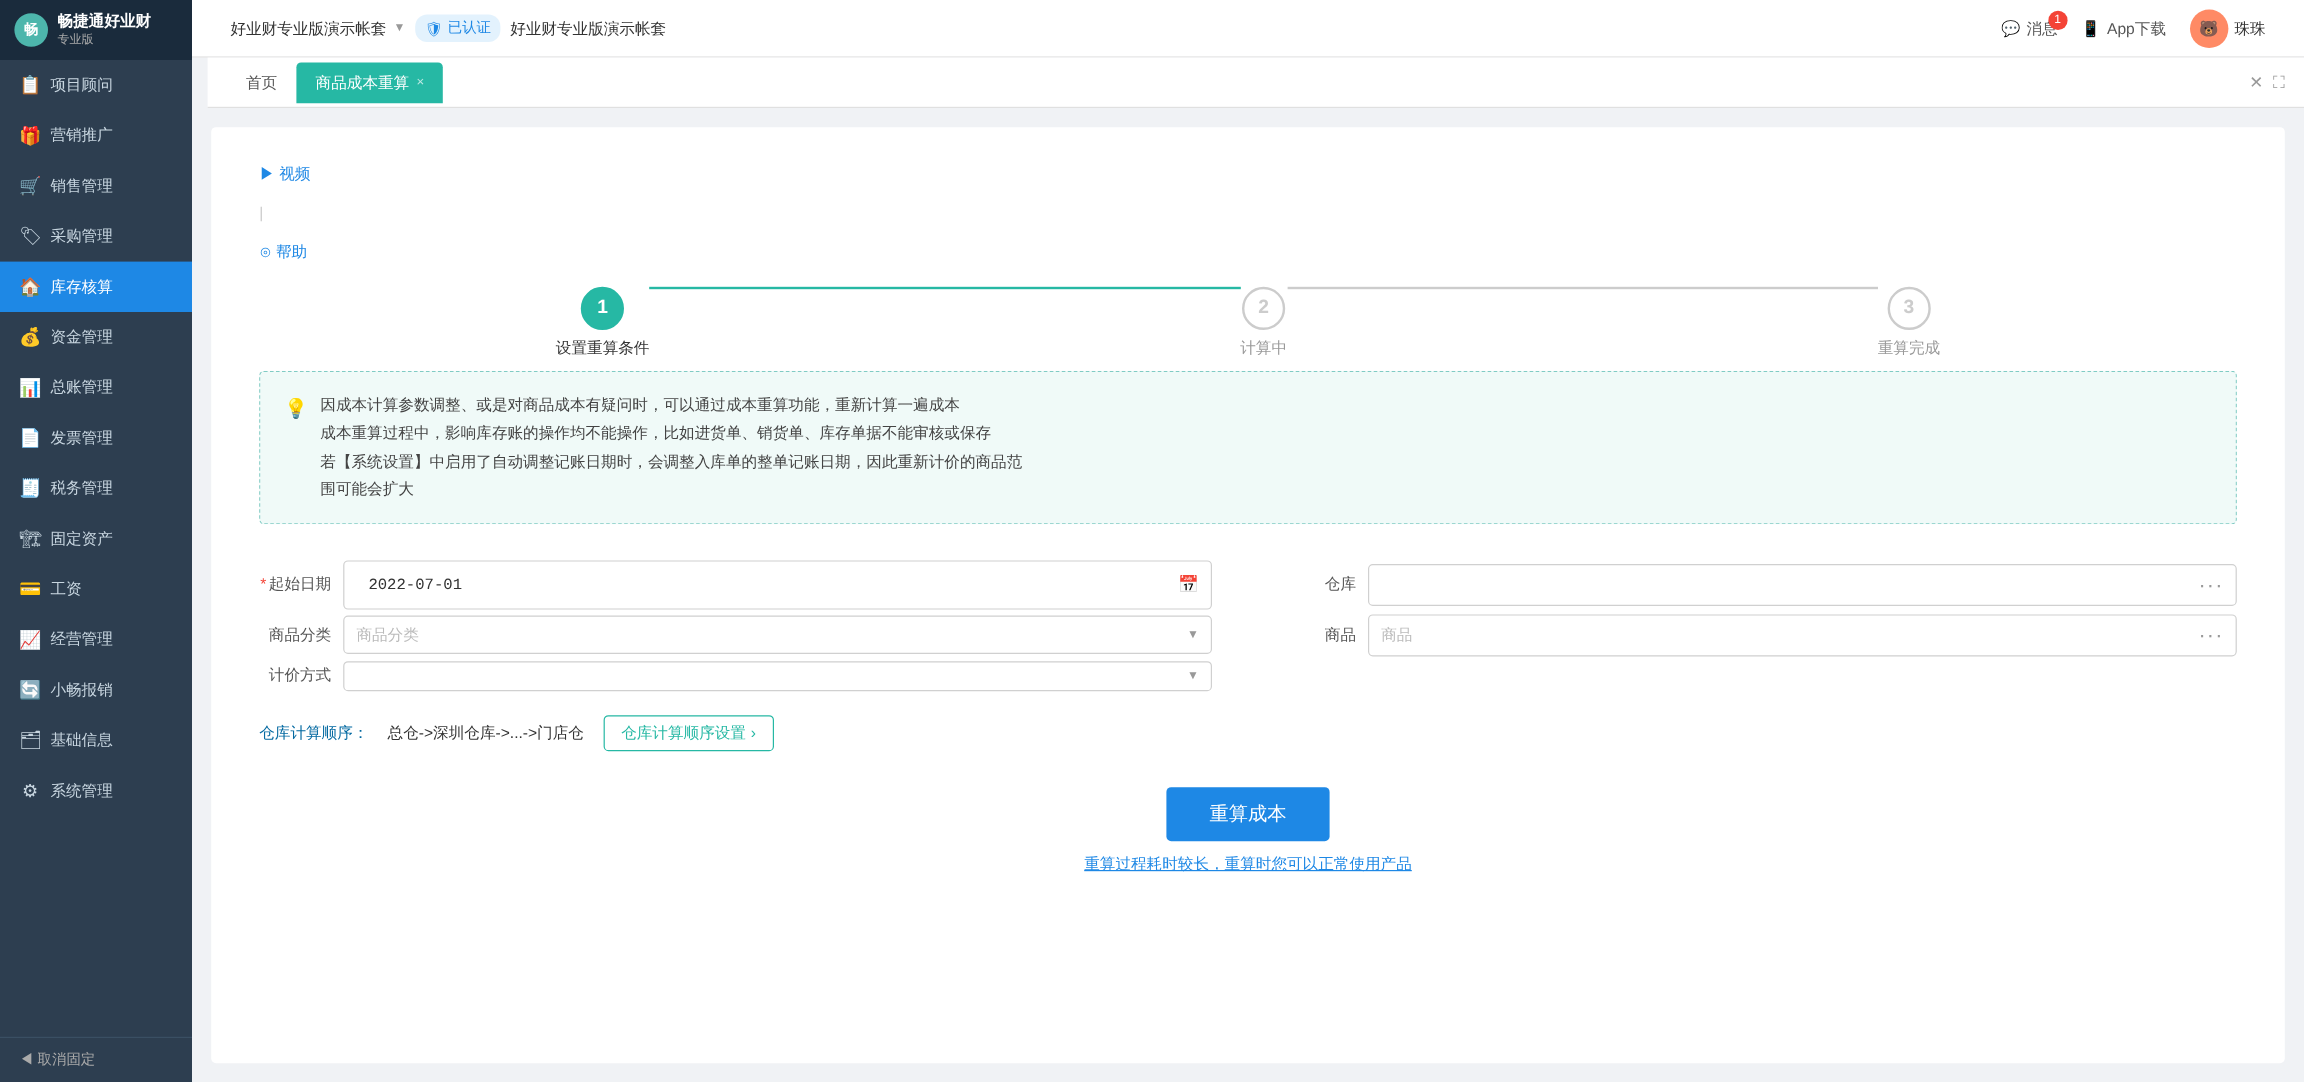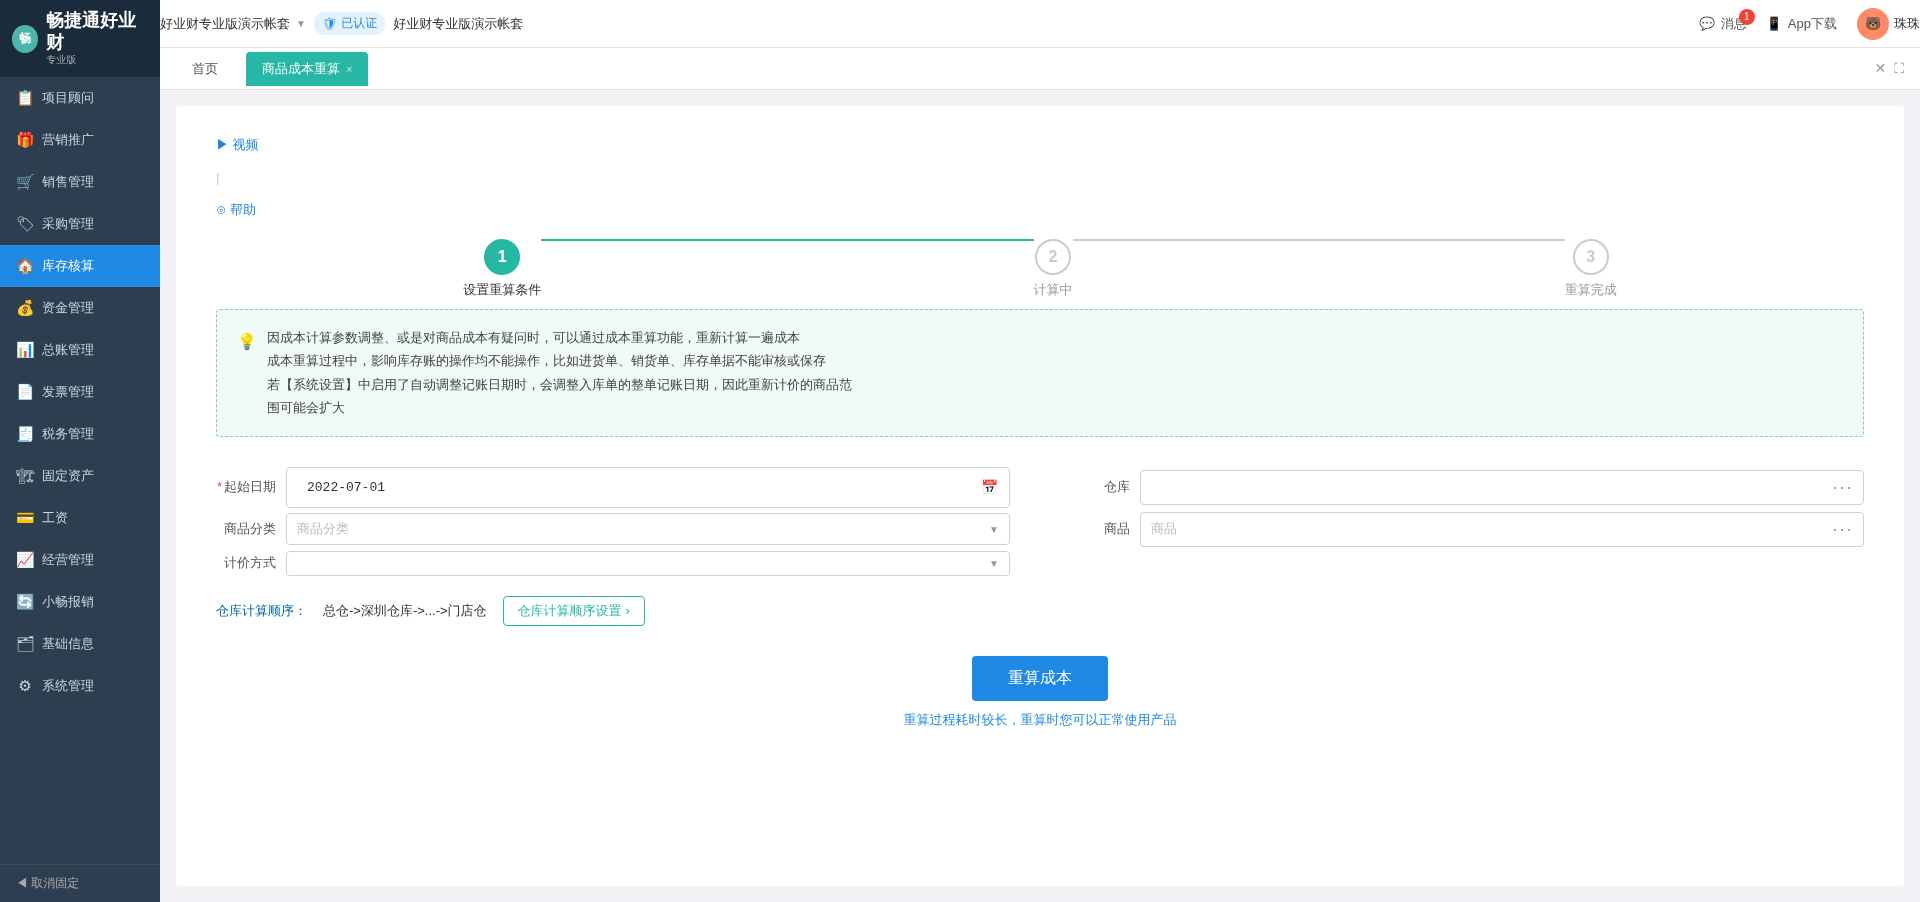--- a/index.html
+++ b/index.html
@@ -24,21 +24,21 @@
       gap: 8px;
     }
     .sidebar-logo-icon {
       width: 28px; height: 28px;
       background: #4db6ac;
       border-radius: 50%;
       display: flex; align-items: center; justify-content: center;
       font-size: 12px; color: #fff; font-weight: bold;
     }
     .sidebar-title-block { display: flex; flex-direction: column; }
-    .sidebar-app-name { font-size: 18px; font-weight: bold; color: #fff; line-height: 1.2; }
+    .sidebar-app-name { font-size: 13px; font-weight: bold; color: #fff; line-height: 1.2; }
     .sidebar-edition { font-size: 10px; color: #aaa; }
     .sidebar-nav { flex: 1; }
     .sidebar-item {
       display: flex; align-items: center; gap: 8px;
       padding: 12px 16px;
       cursor: pointer;
       color: #c8d6e0;
       font-size: 13px;
       transition: background 0.15s;
     }
@@ -59,21 +59,21 @@
       display: flex;
       flex-direction: column;
       background: #f0f2f5;
       overflow: hidden;
     }
 
     
     .topbar {
       background: #fff;
       border-bottom: 1px solid #e0e0e0;
-      padding: 0 0;
+      padding: 0 32px;
       height: 48px;
       display: flex;
       align-items: center;
       justify-content: space-between;
     }
     .topbar-left { display: flex; align-items: center; gap: 8px; }
     .topbar-account-selector {
       display: flex; align-items: center; gap: 6px;
       color: #333; font-size: 13px; cursor: pointer;
     }
@@ -103,21 +103,22 @@
     .topbar-username { color: #333; font-size: 13px; }
 
     
     .tab-bar {
       background: #fff;
       border-bottom: 1px solid #e0e0e0;
       padding: 0 16px;
       display: flex;
       align-items: center;
       height: 42px;
-      gap: 12px;
+      gap: 0;
+      margin-left: 13px;
     }
     .tab-item {
       padding: 8px 16px;
       font-size: 13px;
       cursor: pointer;
       color: #555;
       border-radius: 4px 4px 0 0;
       display: flex; align-items: center; gap: 6px;
     }
     .tab-item.active {
@@ -291,21 +292,21 @@
     .recalc-btn {
       background: #1e88e5;
       color: #fff;
       border: none;
       border-radius: 4px;
       padding: 12px 36px;
       font-size: 16px;
       cursor: pointer;
       font-family: inherit;
     }
-    .recalc-note { font-size: 13px; color: #1e88e5; }
+    .recalc-note { font-size: 13px; color: #1e88e5; text-decoration: underline; }
 
     
     ::-webkit-scrollbar { width: 6px; }
     ::-webkit-scrollbar-thumb { background: #ccc; border-radius: 3px; }
   </style>
 </head>
 <body>
 
 <div class="sidebar">
   <div class="sidebar-header">

